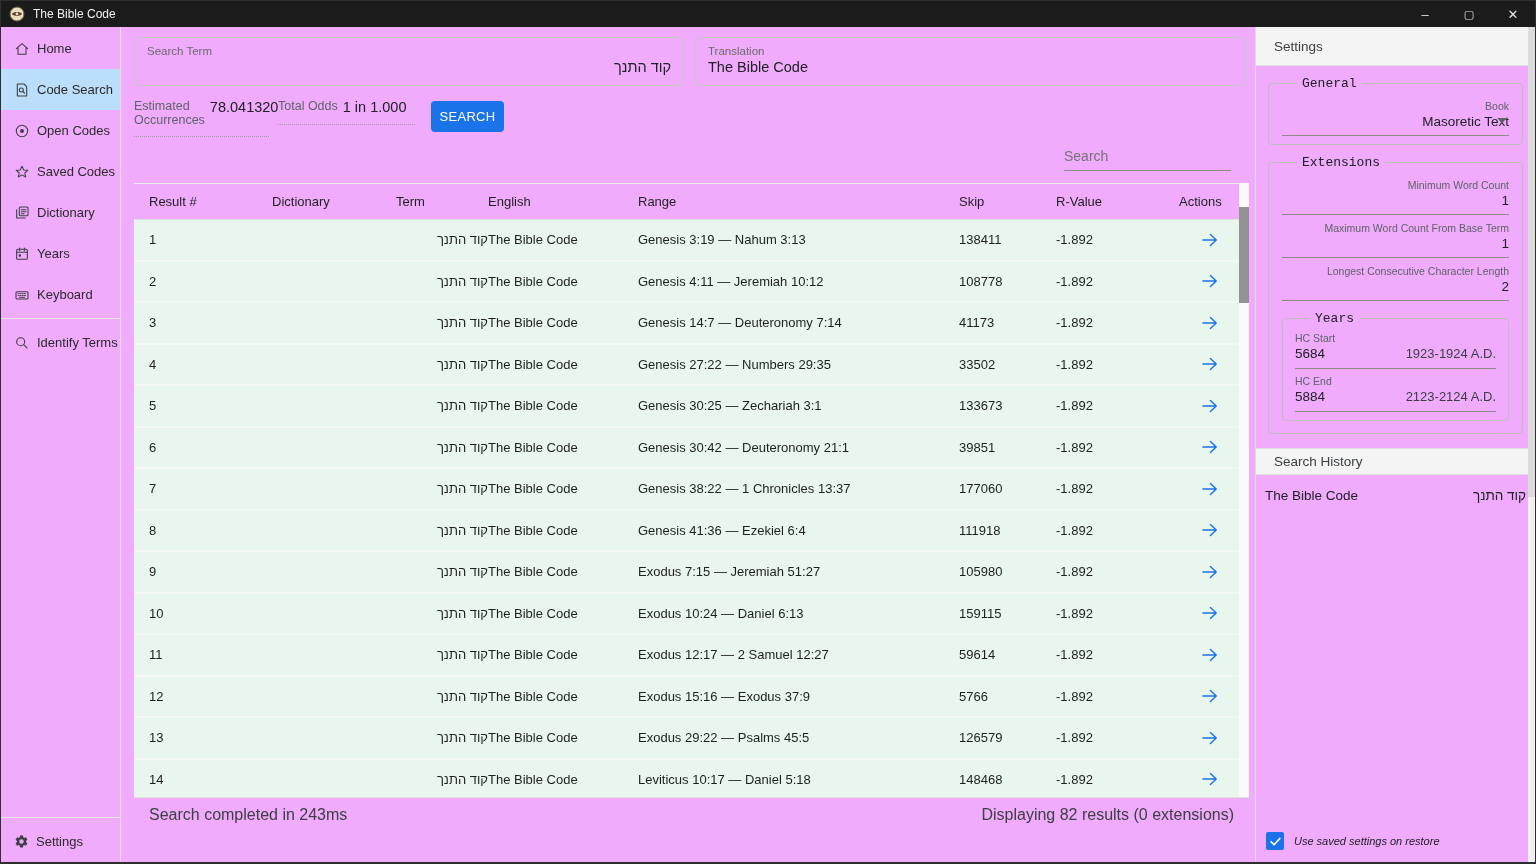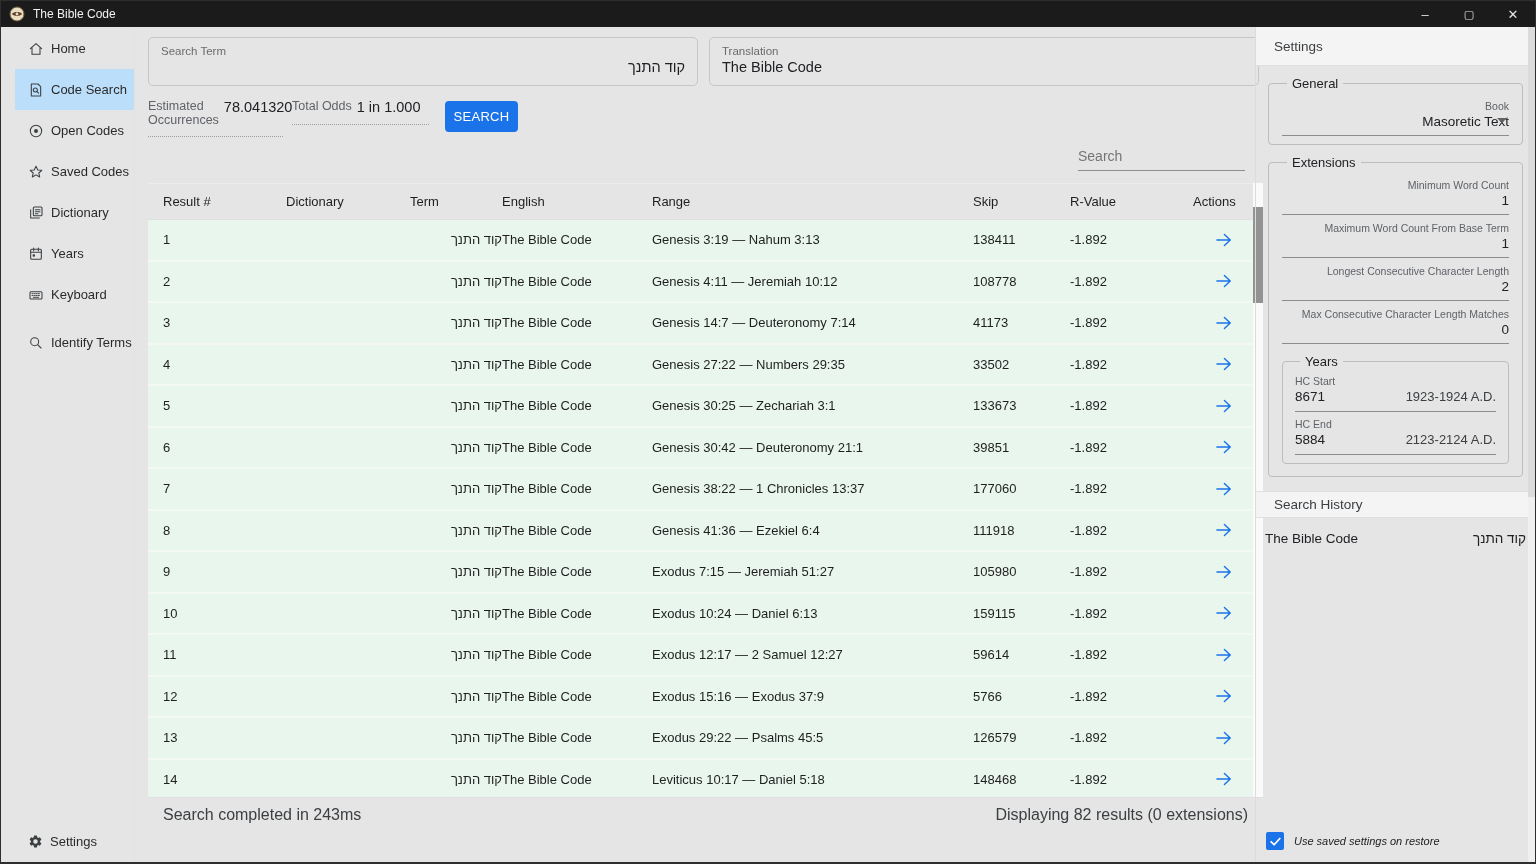--- a/index.html
+++ b/index.html
@@ -11,21 +11,21 @@
   
   .titlebar { height:26px; background:#1b1b1b; display:flex; align-items:center;
     padding-left:8px; gap:8px; flex:none; }
   .titlebar .app-title { color:#f1f1f1; font-size:12px; }
   .win-controls { margin-left:auto; display:flex; height:100%; }
   .win-btn { width:44px; height:100%; display:flex; align-items:center; justify-content:center;
     color:#e3e3e3; font-size:13px; }
   .win-btn.maxi { font-size:11px; }
 
   
-  .app { flex:1; display:flex; min-height:0; background:#e5e5e5;padding-left:14px; }
+  .app { flex:1; display:flex; min-height:0; background:#f0abfc; }
 
   
   .sidebar { width:120px; flex:none; border-right:1px solid #e2e2e2; display:flex;
     flex-direction:column; padding-top:1px; }
   .side-item { height:41px; display:flex; align-items:center; gap:7px; padding-left:13px;
     font-size:13px; color:#2b2b2b; white-space:nowrap; }
   .side-item.selected { background:#bbdefb; }
   .side-item svg { flex:none; }
   .side-divider { height:1px; background:#e4e4e4; margin:3px 0; }
   .side-spacer { flex:1; }
@@ -77,21 +77,21 @@
   .table-footer { width:1115px; height:35px; border-top:1px solid #e0e0e0; display:flex;
     align-items:center; justify-content:space-between; padding:0 15px; font-size:16px; color:#3c4043; }
 
   
   .settings-panel { width:280px; flex:none; border-left:1px solid #dadce0; display:flex;
     flex-direction:column; position:relative; }
   .panel-header { height:39px; flex:none; background:#f4f4f4; border-bottom:1px solid #e0e0e0;
     display:flex; align-items:center; padding-left:18px; font-size:13.5px; color:#3c4043; }
   .panel-body { padding:0 12px; }
   fieldset { border:1px solid #bdbdbd; border-radius:4px; margin-top:10px; padding:2px 13px 8px 13px; }
-  legend { font-size:13px; color:#202124; padding:0 5px; margin-left:5px; }
+  legend { font-size:13px; color:#202124; padding:0 5px; margin-left:15px;font-family:Liberation Mono, monospace; }
   .sfield { margin-top:7px; border-bottom:1px solid #8c8c8c; padding-bottom:6px; position:relative;text-align:right; }
   .sfield-label { font-size:10.5px; color:#5f6368; }
   .sfield-value { font-size:13.5px; color:#202124; margin-top:2px; }
   .caret { position:absolute; right:2px; bottom:12px; width:0; height:0;
     border-left:5px solid transparent; border-right:5px solid transparent; border-top:5px solid #5f6368; }
   .two-col { display:grid; grid-template-columns:1fr 1fr; gap:14px; }
   .years-box { margin:10px 0 4px 0; padding:0 12px 8px 12px; }
   .yrow { margin-top:6px; border-bottom:1px solid #8c8c8c; padding-bottom:7px; }
   .ylabel { font-size:10.5px; color:#5f6368; }
   .yvals { display:flex; justify-content:space-between; align-items:baseline; margin-top:2px; }
@@ -478,31 +478,27 @@
             <div class="sfield-value">1</div>
           </div>
           <div class="sfield">
             <div class="sfield-label">Maximum Word Count From Base Term</div>
             <div class="sfield-value">1</div>
           </div>
           <div class="sfield">
             <div class="sfield-label">Longest Consecutive Character Length</div>
             <div class="sfield-value">2</div>
           </div>
-          <div class="sfield">
-            <div class="sfield-label">Max Consecutive Character Length Matches</div>
-            <div class="sfield-value">0</div>
-          </div>
 
           <fieldset class="years-box">
             <legend>Years</legend>
             <div class="yrow">
               <div class="ylabel">HC Start</div>
               <div class="yvals">
-                <span class="yval">8671</span>
+                <span class="yval">5684</span>
                 <span class="ygreg">1923-1924 A.D.</span>
               </div>
             </div>
             <div class="yrow">
               <div class="ylabel">HC End</div>
               <div class="yvals">
                 <span class="yval">5884</span>
                 <span class="ygreg">2123-2124 A.D.</span>
               </div>
             </div>

